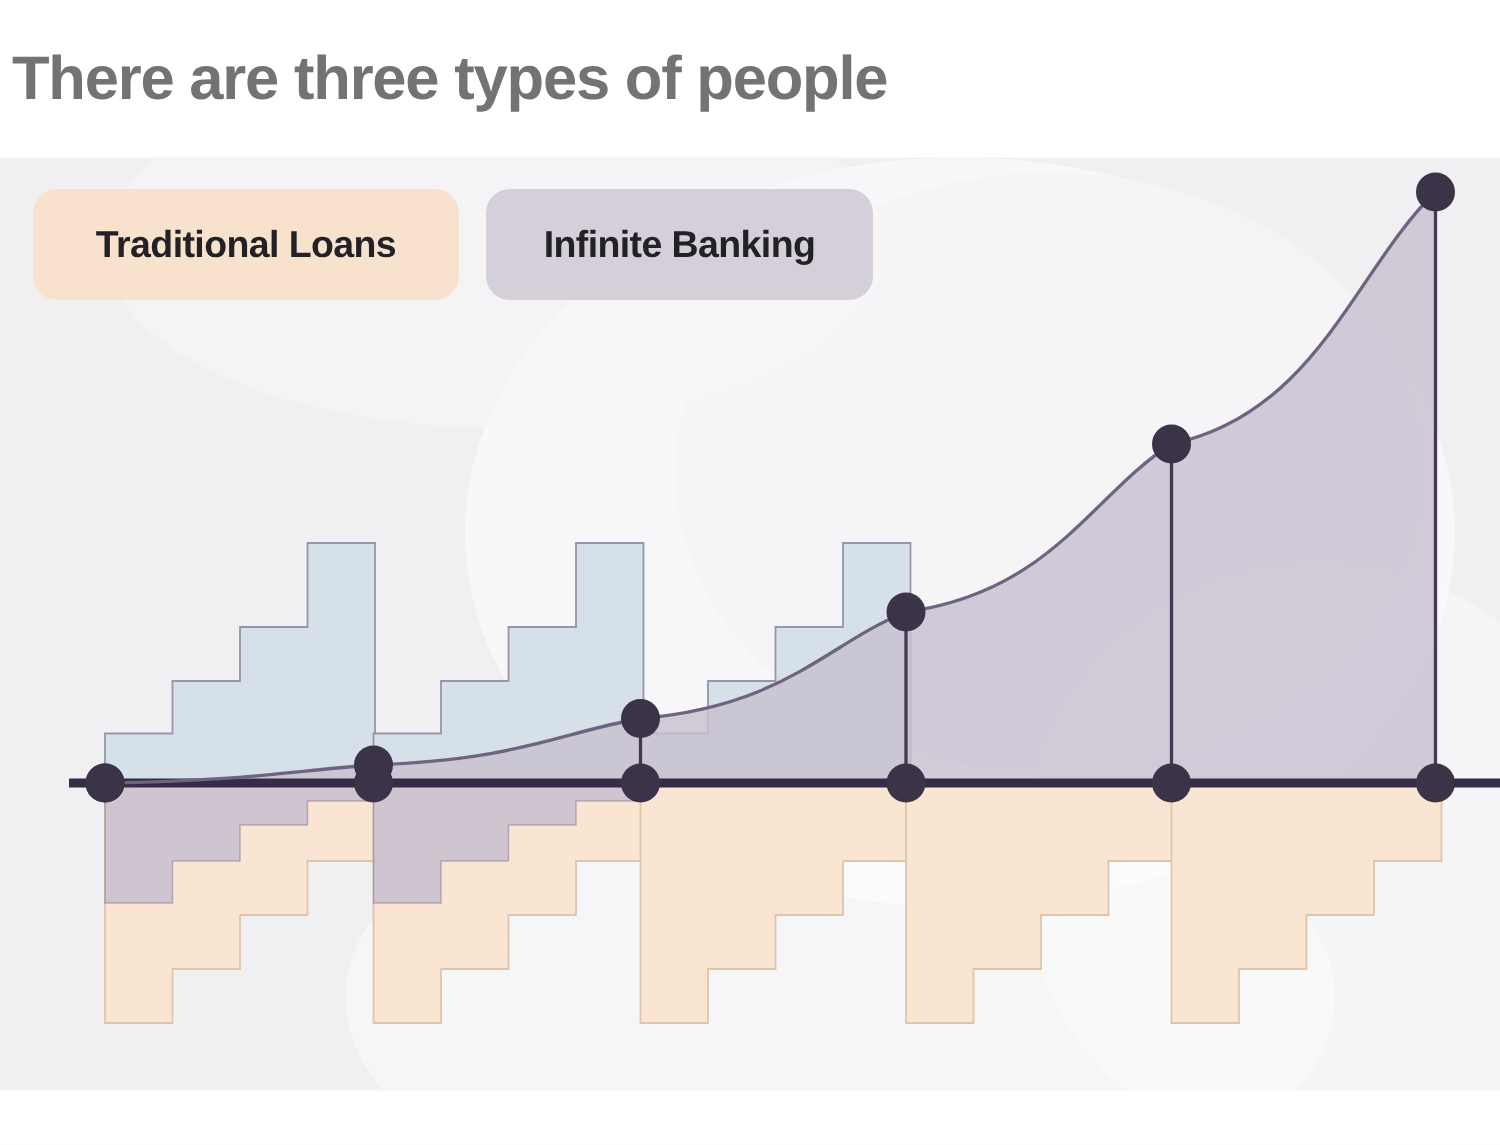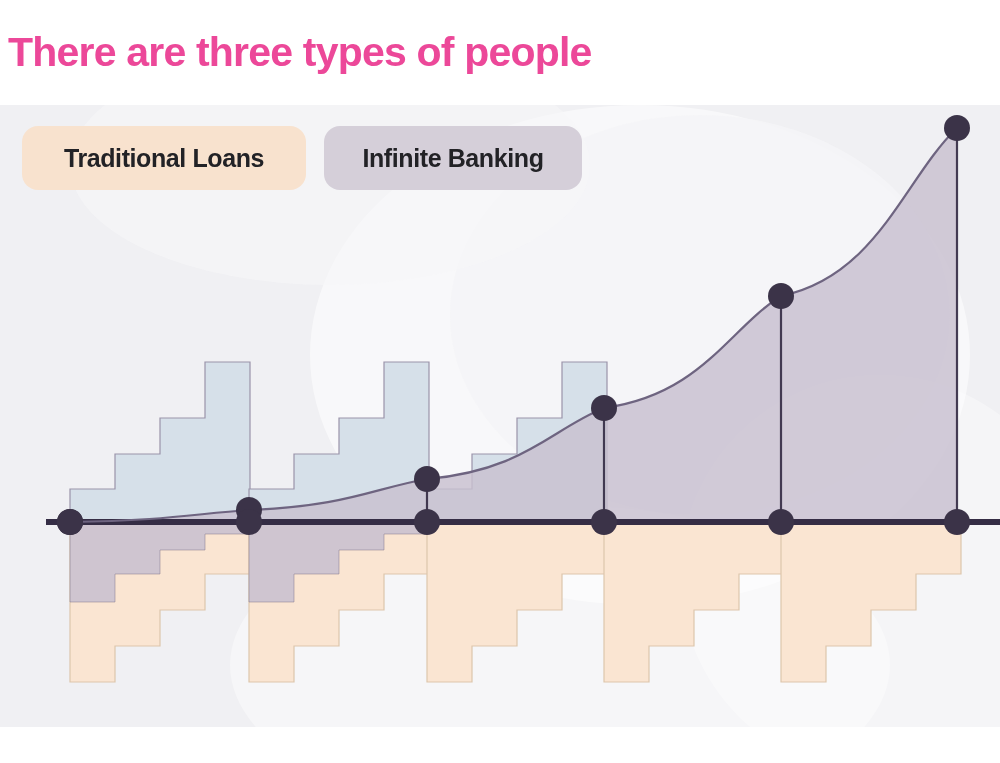--- a/index.html
+++ b/index.html
@@ -31,21 +31,21 @@
     height: 105px;
     background: #ffffff;
   }
   #page-title {
     position: absolute;
     left: 8px;
     top: 30px;
     font-size: 41px;
     font-weight: bold;
     letter-spacing: -0.8px;
-    color: #ec4899;
+    color: #737373;
     line-height: 1.1;
     white-space: nowrap;
   }
 
   
   #chart-panel {
     position: absolute;
     left: 0;
     top: 105px;
     width: 1000px;
@@ -64,21 +64,21 @@
   
   #legend {
     position: absolute;
     left: 22px;
     top: 21px;
     display: flex;
     gap: 18px;
     z-index: 40;
   }
   .legend-chip {
-    height: 64px;
+    height: 74px;
     border-radius: 16px;
     display: flex;
     align-items: center;
     justify-content: center;
     padding: 0 30px;
     box-sizing: border-box;
   }
   .legend-label {
     font-size: 25px;
     font-weight: bold;

